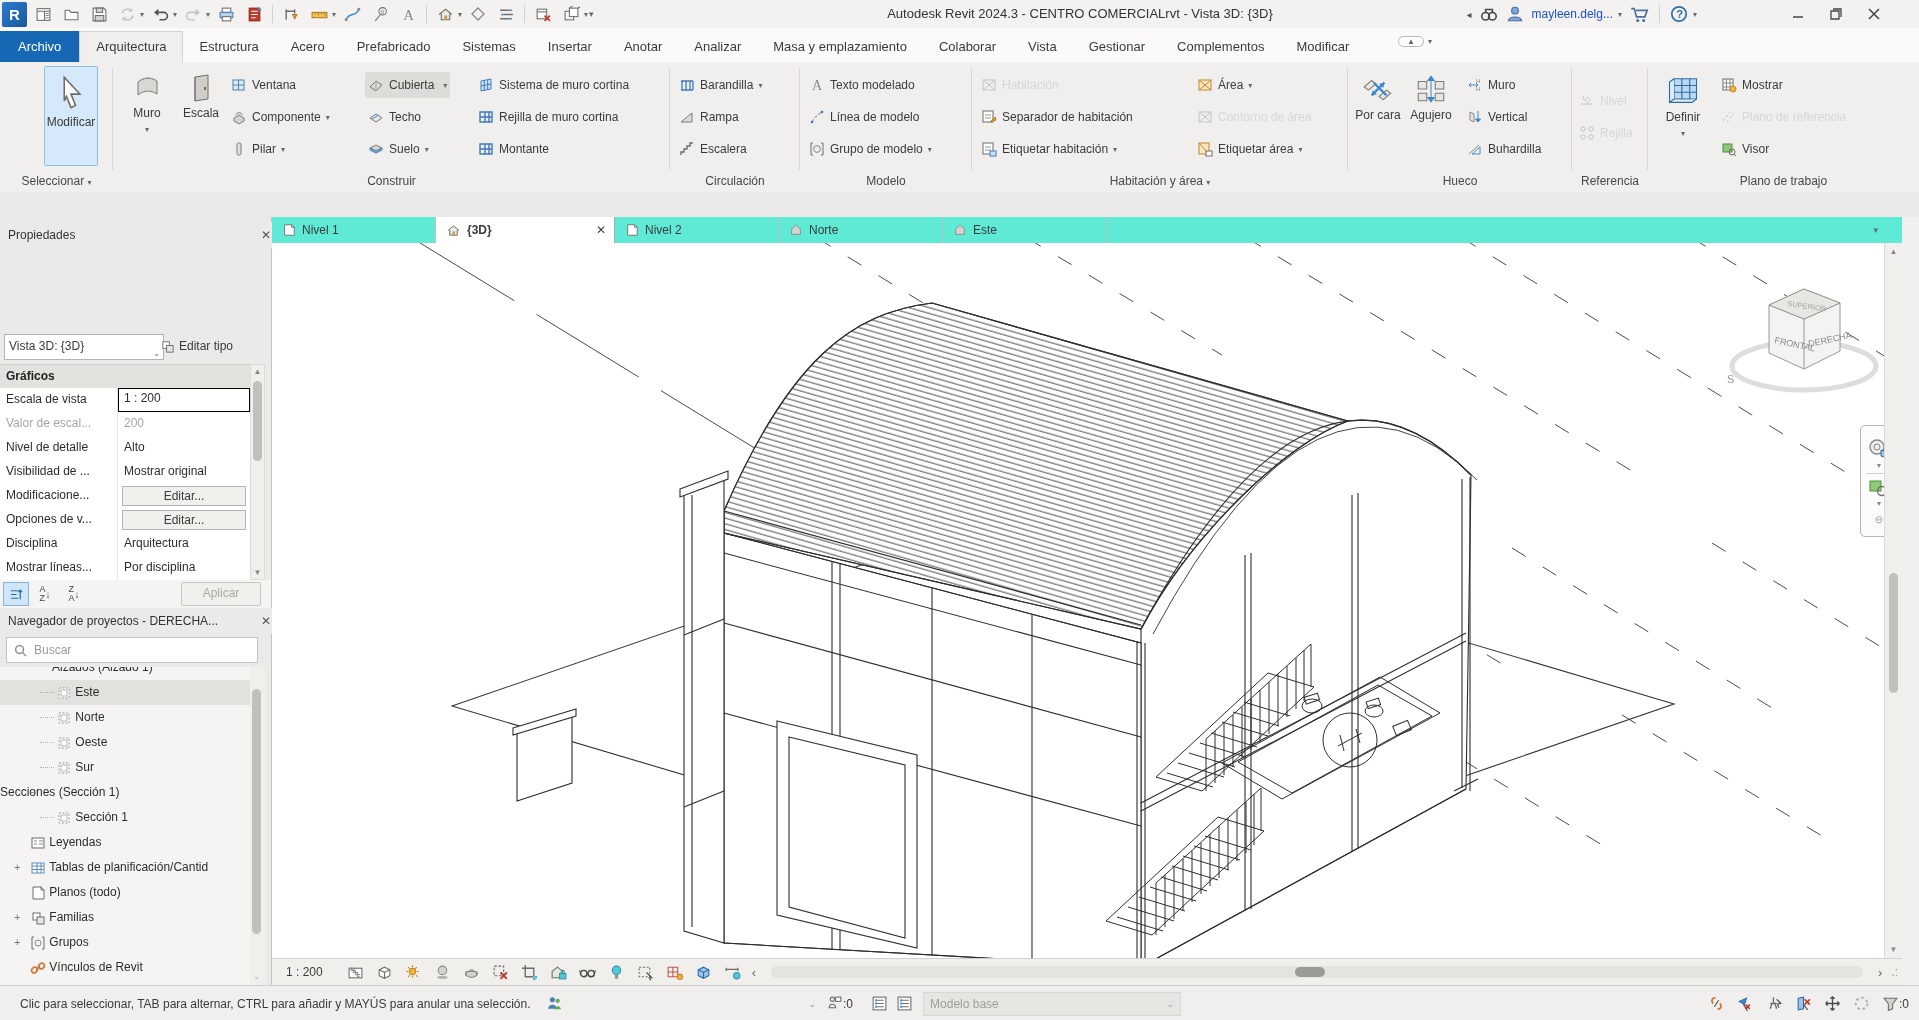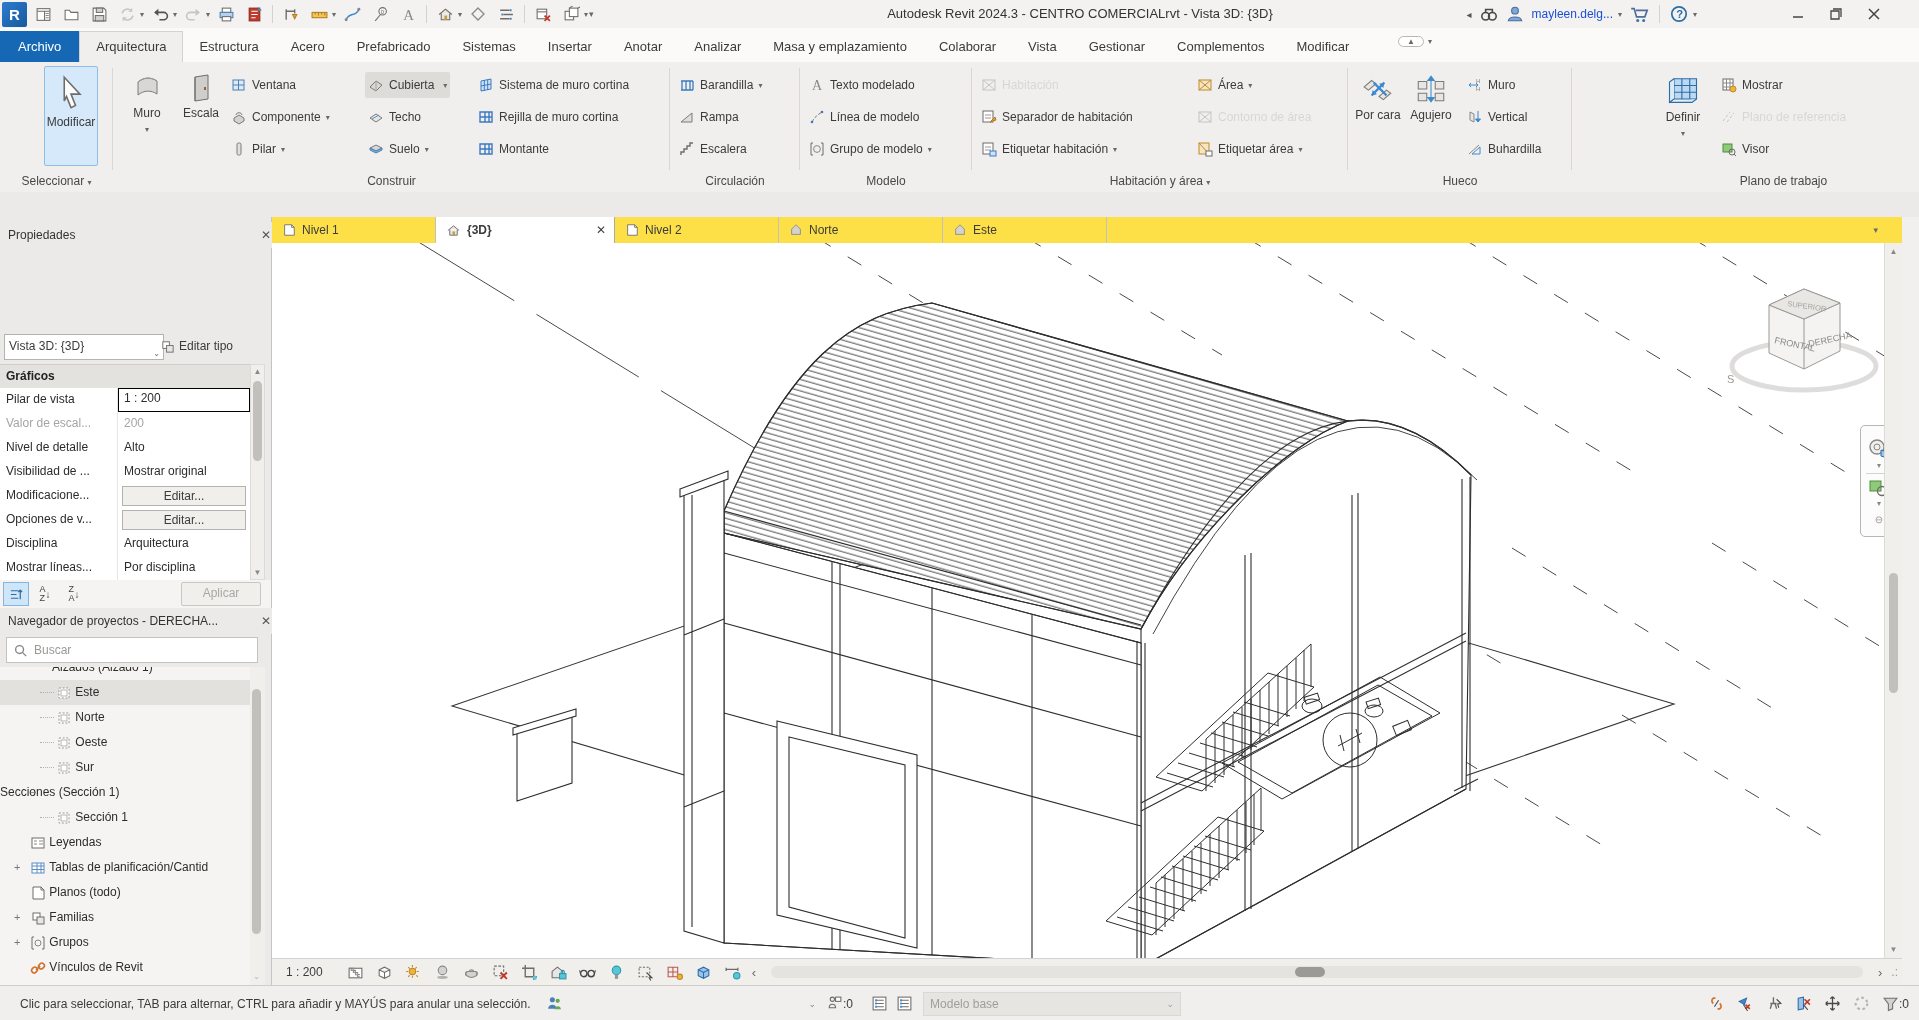--- a/index.html
+++ b/index.html
@@ -71,21 +71,21 @@
             text-align:center;line-height:20px;border-radius:2px;}
   .search{position:absolute;left:6px;width:252px;height:26px;background:#fff;border:1px solid #c5c3c0;display:flex;align-items:center;gap:6px;padding-left:6px;box-sizing:border-box;color:#9b9996;}
   .tree{position:absolute;left:0;width:250px;overflow:hidden;background:#f5f4f2;}
   .titem{position:relative;height:25px;line-height:25px;white-space:nowrap;font-size:12px;color:#2c2c2c;}
   .titem.sel{background:#e3e1de;}
   .tplus{position:absolute;left:14px;top:0;color:#777;font-size:11px;}
   .tminus{position:absolute;left:30px;top:0;color:#777;font-size:11px;}
   .dotlead{display:inline-block;width:14px;border-top:1px dotted #b5b3b0;vertical-align:middle;margin-right:2px;}
   
   .canvas{left:272px;top:217px;width:1630px;height:768px;background:#fff;}
-  .vtabs{position:absolute;left:0;top:0;width:1630px;height:26px;background:#fde047;display:flex;border-bottom:1px solid #b9b7b4;}
+  .vtabs{position:absolute;left:0;top:0;width:1630px;height:26px;background:#5eead4;display:flex;border-bottom:1px solid #b9b7b4;}
   .vtab{position:relative;width:153px;display:flex;align-items:center;gap:6px;padding-left:10px;border-right:1px solid #c3c1be;color:#3b3b3b;}
   .vtab.active{background:#fff;border-right:1px solid #aaa;font-weight:bold;width:168px;}
   .vtab .vx{margin-left:auto;margin-right:8px;font-weight:normal;color:#444;}
   .draw{position:absolute;left:0;top:26px;width:1627px;height:715px;background:#fff;overflow:hidden;}
   .vsb{position:absolute;right:0;top:26px;width:17px;height:715px;background:#f0efec;border-left:1px solid #dddbd8;}
   .viewbar{position:absolute;left:0;top:741px;width:1630px;height:27px;background:#f0efec;border-top:1px solid #d4d2cf;display:flex;align-items:center;gap:9px;padding-left:14px;box-sizing:border-box;}
   .vbicon{width:20px;height:20px;display:flex;align-items:center;justify-content:center;}
   .hsb{position:relative;flex:1;height:12px;background:#e5e3e0;border-radius:6px;margin:0 6px;}
   .hthumb{position:absolute;left:48%;top:1px;width:30px;height:10px;border-radius:5px;background:#9c9a97;}
   
@@ -846,20 +846,36 @@
     <div class="rrow" style="left:116px;top:74px">
           <svg class="ic" width="16" height="16">
             <use href="#s-dormer"></use>
           </svg>
           <span>Buhardilla</span>
         </div>
     <div class="sep"></div>
     <div class="plabel">Hueco</div>
   </div>
 
+  <div class="rpanel" style="left:1572px;width:76px">
+    <div class="rrow dis" style="left:4px;top:26px">
+          <svg class="ic c-gray" width="16" height="16">
+            <use href="#s-level"></use>
+          </svg>
+          <span class="gtxt">Nivel</span>
+        </div>
+    <div class="rrow dis" style="left:4px;top:58px">
+          <svg class="ic c-gray" width="16" height="16">
+            <use href="#s-dgrid"></use>
+          </svg>
+          <span class="gtxt">Rejilla</span>
+        </div>
+    <div class="sep"></div>
+    <div class="plabel">Referencia</div>
+  </div>
 
   <div class="rpanel" style="left:1648px;width:271px">
     <div class="bigbtn" style="left:8px;width:54px">
       <svg class="ic" width="38" height="36">
             <use href="#s-defgrid"></use>
           </svg>
       <span>Definir</span>
           <span class="car">▾</span>
     </div>
     <div class="rrow" style="left:70px;top:10px">
@@ -896,21 +912,21 @@
   </div>
   <div class="edittype" style="top:117px">
     <svg class="ic" width="15" height="15">
           <use href="#s-family"></use>
         </svg>
     <span>Editar tipo</span>
   </div>
   <div class="gridsec" style="top:147px"><span>Gráficos</span></div>
 
   <div class="prow" style="top:171px">
-        <span class="lab">Pilar de vista</span>
+        <span class="lab">Escala de vista</span>
         <span class="val sel">1 : 200</span>
       </div>
   <div class="prow" style="top:195px">
         <span class="lab" style="color:#a7a5a2">Valor de escal...</span>
         <span class="val gray">200</span>
       </div>
   <div class="prow" style="top:219px">
         <span class="lab">Nivel de detalle</span>
         <span class="val">Alto</span>
       </div>

